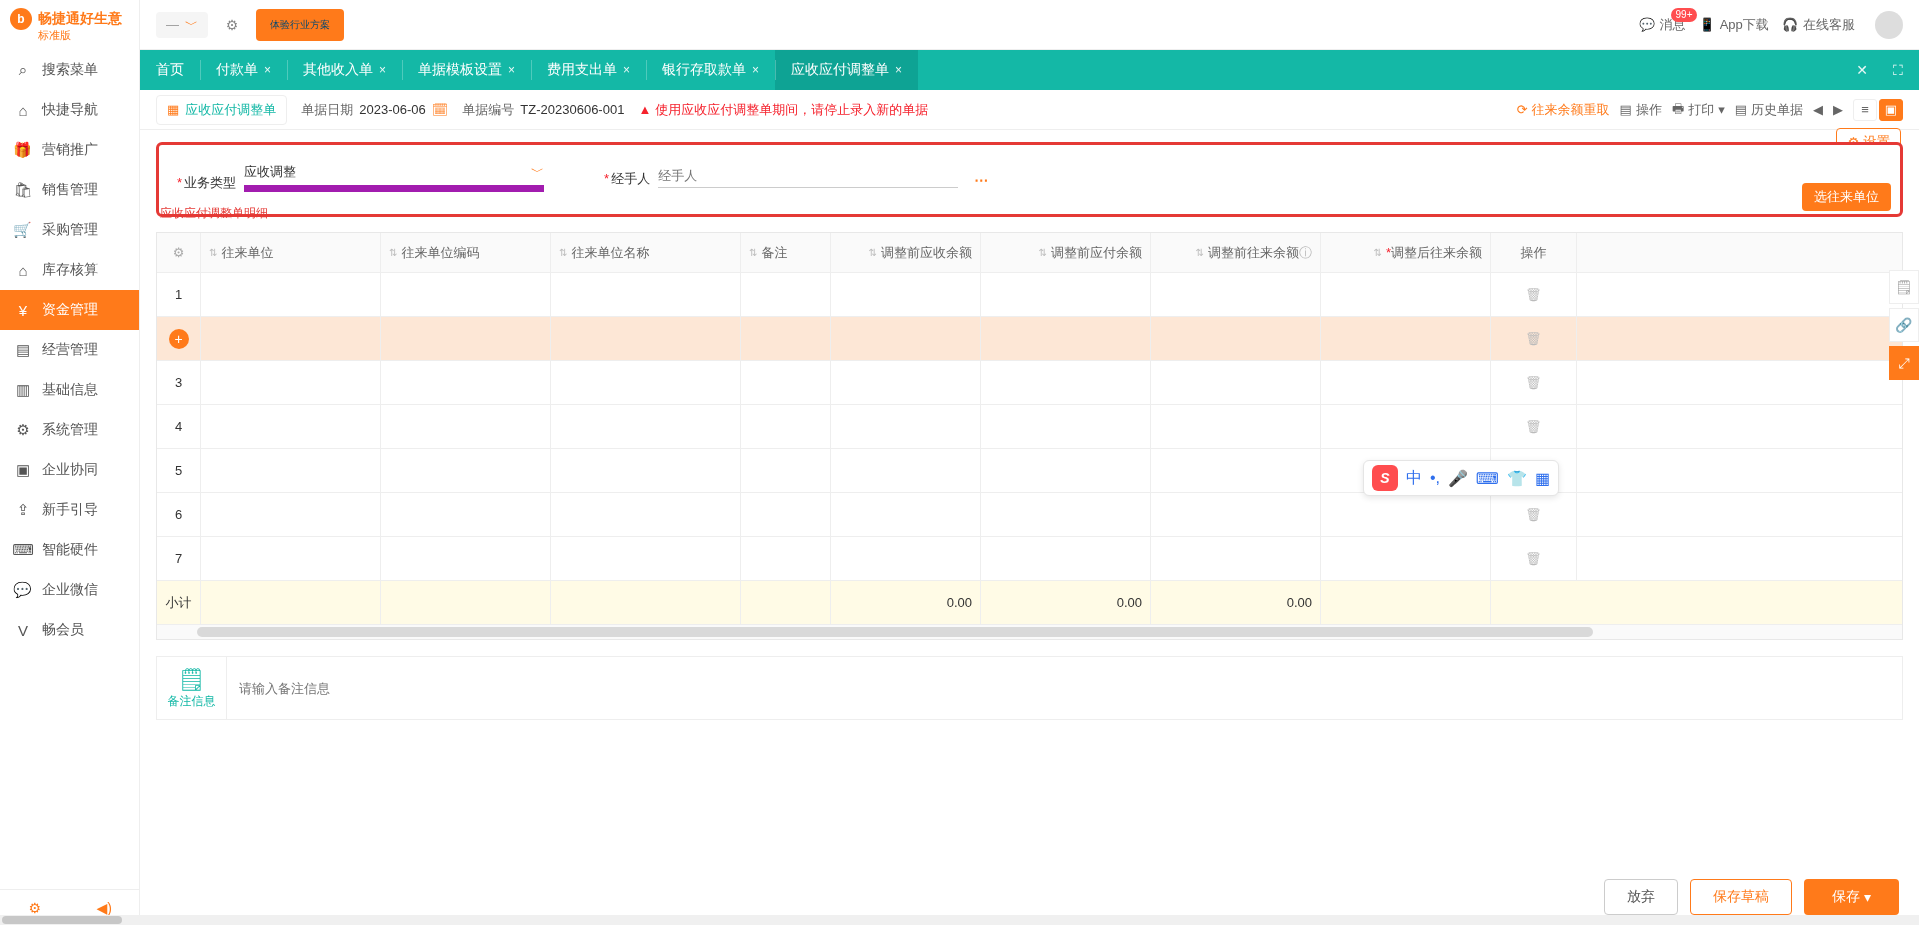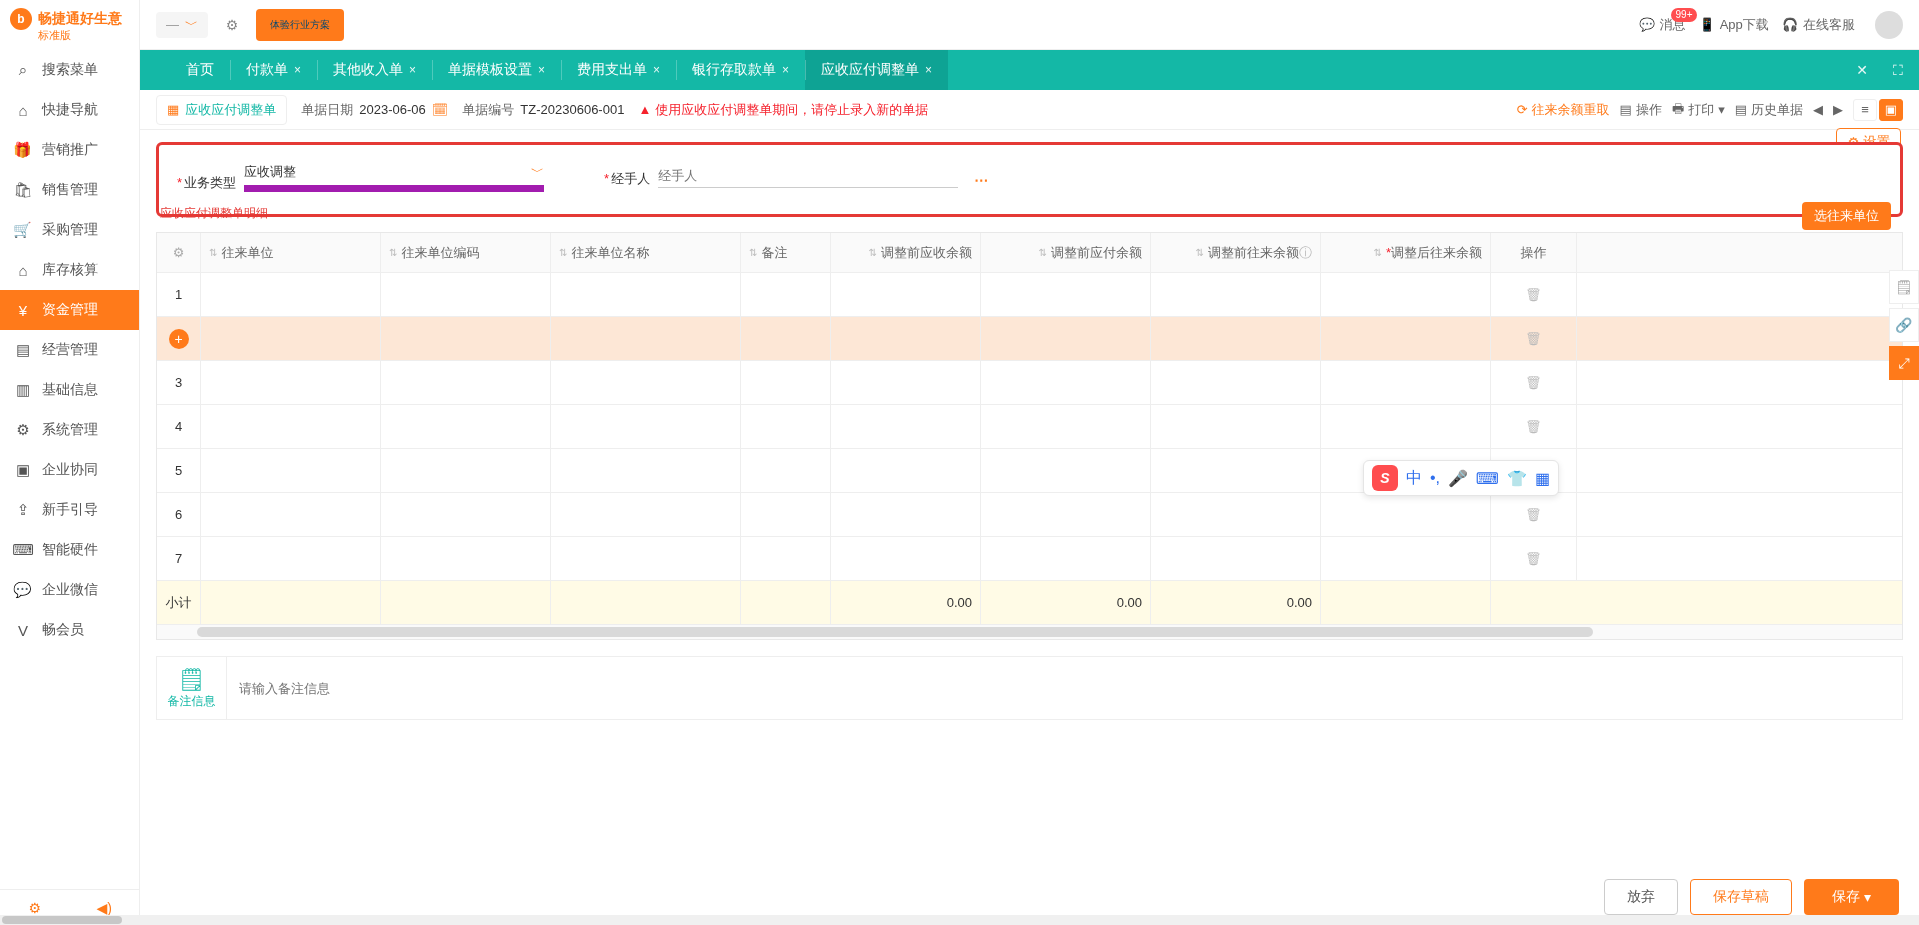--- a/index.html
+++ b/index.html
@@ -25,21 +25,21 @@
 .org-sel { flex: 0 0 auto; display: flex; align-items: center; gap: 6px; color: #999; font-size: 13px; background: #f5f5f5; border-radius: 4px; padding: 4px 10px; }
 .gear { width: 28px; height: 28px; border-radius: 4px; display: flex; align-items: center; justify-content: center; color: #888; cursor: pointer; }
 .btn-orange { background: #ff7a1a; color: #0c4a6e; border: none; border-radius: 4px; height: 32px; padding: 0 14px; cursor: pointer; font-size: 10px; }
 .tb-spacer { flex: 1; }
 .tb-right { display: flex; align-items: center; gap: 14px; color: #666; font-size: 13px; }
 .tb-item { display: flex; align-items: center; gap: 4px; cursor: pointer; position: relative; }
 .badge { position: absolute; top: -8px; right: -12px; background: #ff4d4f; color: #fff; border-radius: 8px; font-size: 10px; padding: 0 5px; line-height: 14px; }
 .avatar { width: 28px; height: 28px; border-radius: 50%; background: #ddd; margin-left: 6px; }
 
 
-.tabstrip { height: 40px; background: #14b8a6; display: flex; align-items: stretch; color: #fff; position: relative; padding-left: 30px; }
+.tabstrip { height: 40px; background: #14b8a6; display: flex; align-items: stretch; color: #fff; position: relative; }
 .tab { display: flex; align-items: center; padding: 0 16px; gap: 6px; cursor: pointer; font-size: 14px; position: relative; }
 .tab.active { background: #0ea394; }
 .tab .tx { font-size: 12px; opacity: 0.9; }
 .tabstrip .tab + .tab::before { content: ""; position: absolute; left: 0; top: 10px; bottom: 10px; width: 1px; background: rgba(255,255,255,0.25); }
 .tabstrip .right { margin-left: auto; display: flex; align-items: center; gap: 6px; padding-right: 6px; }
 .ts-ico { width: 30px; height: 30px; display: flex; align-items: center; justify-content: center; cursor: pointer; opacity: 0.9; }
 
 
 .doc-bar { height: 40px; display: flex; align-items: center; gap: 14px; padding: 0 16px; border-bottom: 1px solid #eee; font-size: 13px; }
 .doc-chip { display: flex; align-items: center; gap: 6px; background: #fff; border: 1px solid #eee; border-radius: 4px; height: 30px; padding: 0 10px; color: #14b8a6; }
@@ -61,21 +61,21 @@
 .red-box { border: 3px solid #e53935; border-radius: 6px; padding: 14px 18px 22px 18px; display: flex; gap: 60px; align-items: center; position: relative; background: #fff; }
 .field { display: flex; align-items: flex-end; gap: 8px; }
 .field .lbl { color: #333; font-size: 13px; }
 .req { color: #f5222d; margin-right: 2px; }
 .sel { min-width: 300px; border: none; border-bottom: 7px solid #a21caf; padding: 4px 0; display: flex; align-items: center; justify-content: space-between; color: #333; font-size: 13px; cursor: pointer; }
 .sel .chev { color: #ff7a1a; }
 .inp-under { min-width: 300px; border: none; border-bottom: 1px solid #ccc; padding: 4px 0; font-size: 13px; outline: none; }
 .dots { color: #ff7a1a; font-weight: 700; cursor: pointer; margin-left: 8px; }
 .detail-title { color: #e53935; font-size: 12px; margin-top: -12px; margin-left: 4px; position: relative; z-index: 2; }
 .btn-outline-orange { position: absolute; right: 18px; top: -2px; border: 1px solid #ff7a1a; color: #ff7a1a; background: #fff; border-radius: 4px; height: 28px; padding: 0 10px; display: flex; align-items: center; gap: 4px; cursor: pointer; }
-.form-right { position: absolute; right: 28px; top: 72px; }
+.form-right { position: absolute; right: 28px; top: 53px; }
 .btn-orange-sm { background: #ff7a1a; color: #fff; border: none; border-radius: 4px; height: 28px; padding: 0 12px; cursor: pointer; font-size: 13px; }
 
 
 .table-wrap { margin: 10px 16px 0 16px; border: 1px solid #e8e8e8; position: relative; }
 .thead, .trow { display: grid; grid-template-columns: 44px 180px 170px 190px 90px 150px 170px 170px 170px 86px; align-items: center; }
 .thead { background: #fafafa; height: 40px; font-size: 13px; color: #666; border-bottom: 1px solid #eee; }
 .th, .td { padding: 0 8px; display: flex; align-items: center; height: 100%; border-right: 1px solid #eee; overflow: hidden; white-space: nowrap; }
 .th.sort::before { content: "⇅"; font-size: 10px; color: #bbb; margin-right: 4px; }
 .th.center, .td.center { justify-content: center; }
 .th.right, .td.right { justify-content: flex-end; }

